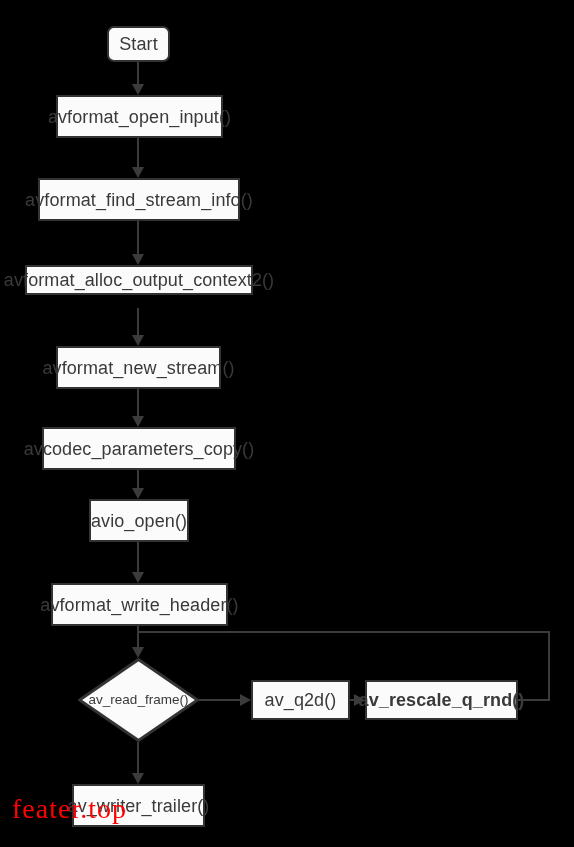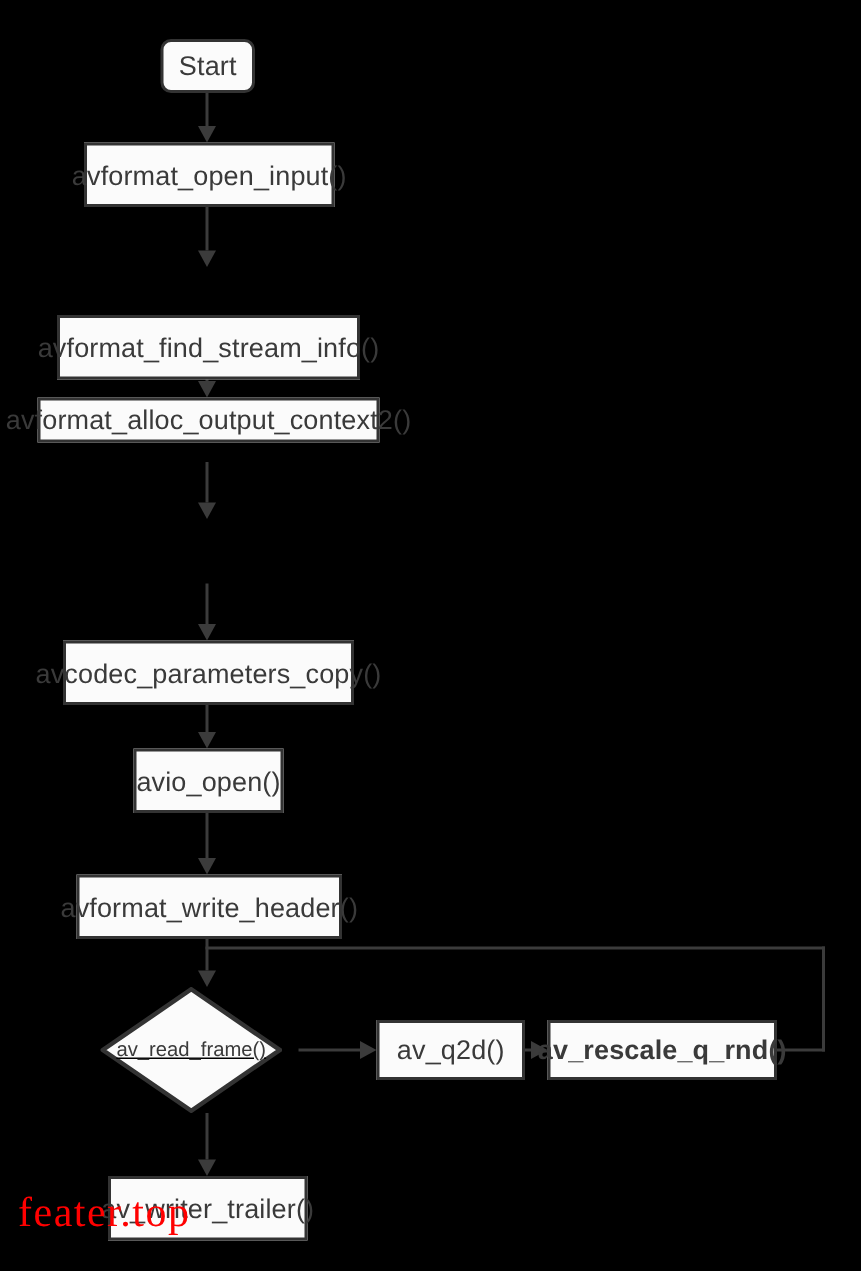--- a/index.html
+++ b/index.html
@@ -126,42 +126,45 @@
   <div class="arrow-down" style="left:132px; top:773px;"></div>
 
   <div class="node start" style="left:107px; top:26px; width:63px; height:36px;">
     <span>Start</span>
   </div>
 
   <div class="node" style="left:56px; top:95px; width:167px; height:43px;">
     <span>avformat_open_input()</span>
   </div>
 
-  <div class="node" style="left:38px; top:178px; width:202px; height:43px;margin-top:32px;">
+  <div class="node" style="left:38px; top:178px; width:202px; height:43px;">
     <span>avformat_find_stream_info()</span>
   </div>
 
   <div class="node" style="left:25px; top:265px; width:228px; height:30px;align-items:center;">
     <span>avformat_alloc_output_context2()</span>
   </div>
 
+  <div class="node" style="left:56px; top:346px; width:165px; height:43px;">
+    <span>avformat_new_stream()</span>
+  </div>
 
   <div class="node" style="left:42px; top:427px; width:194px; height:43px;">
     <span>avcodec_parameters_copy()</span>
   </div>
 
   <div class="node" style="left:89px; top:499px; width:100px; height:43px;">
     <span>avio_open()</span>
   </div>
 
   <div class="node" style="left:51px; top:583px; width:177px; height:43px;">
     <span>avformat_write_header()</span>
   </div>
 
-  <div class="diamond-wrap" style="left:67px; top:658px; width:121px; height:84px;text-decoration:underline;">
+  <div class="diamond-wrap" style="left:78px; top:658px; width:121px; height:84px;">
     <svg class="diamond-shape" viewBox="0 0 121 84" preserveAspectRatio="none">
       <polygon points="60.5,1.5 119.5,42 60.5,82.5 1.5,42" fill="#fbfbfb" stroke="#333333" stroke-width="3"></polygon>
     </svg>
     <span class="diamond-label">av_read_frame()</span>
   </div>
 
   <div class="node" style="left:251px; top:680px; width:99px; height:40px;">
     <span>av_q2d()</span>
   </div>
 

